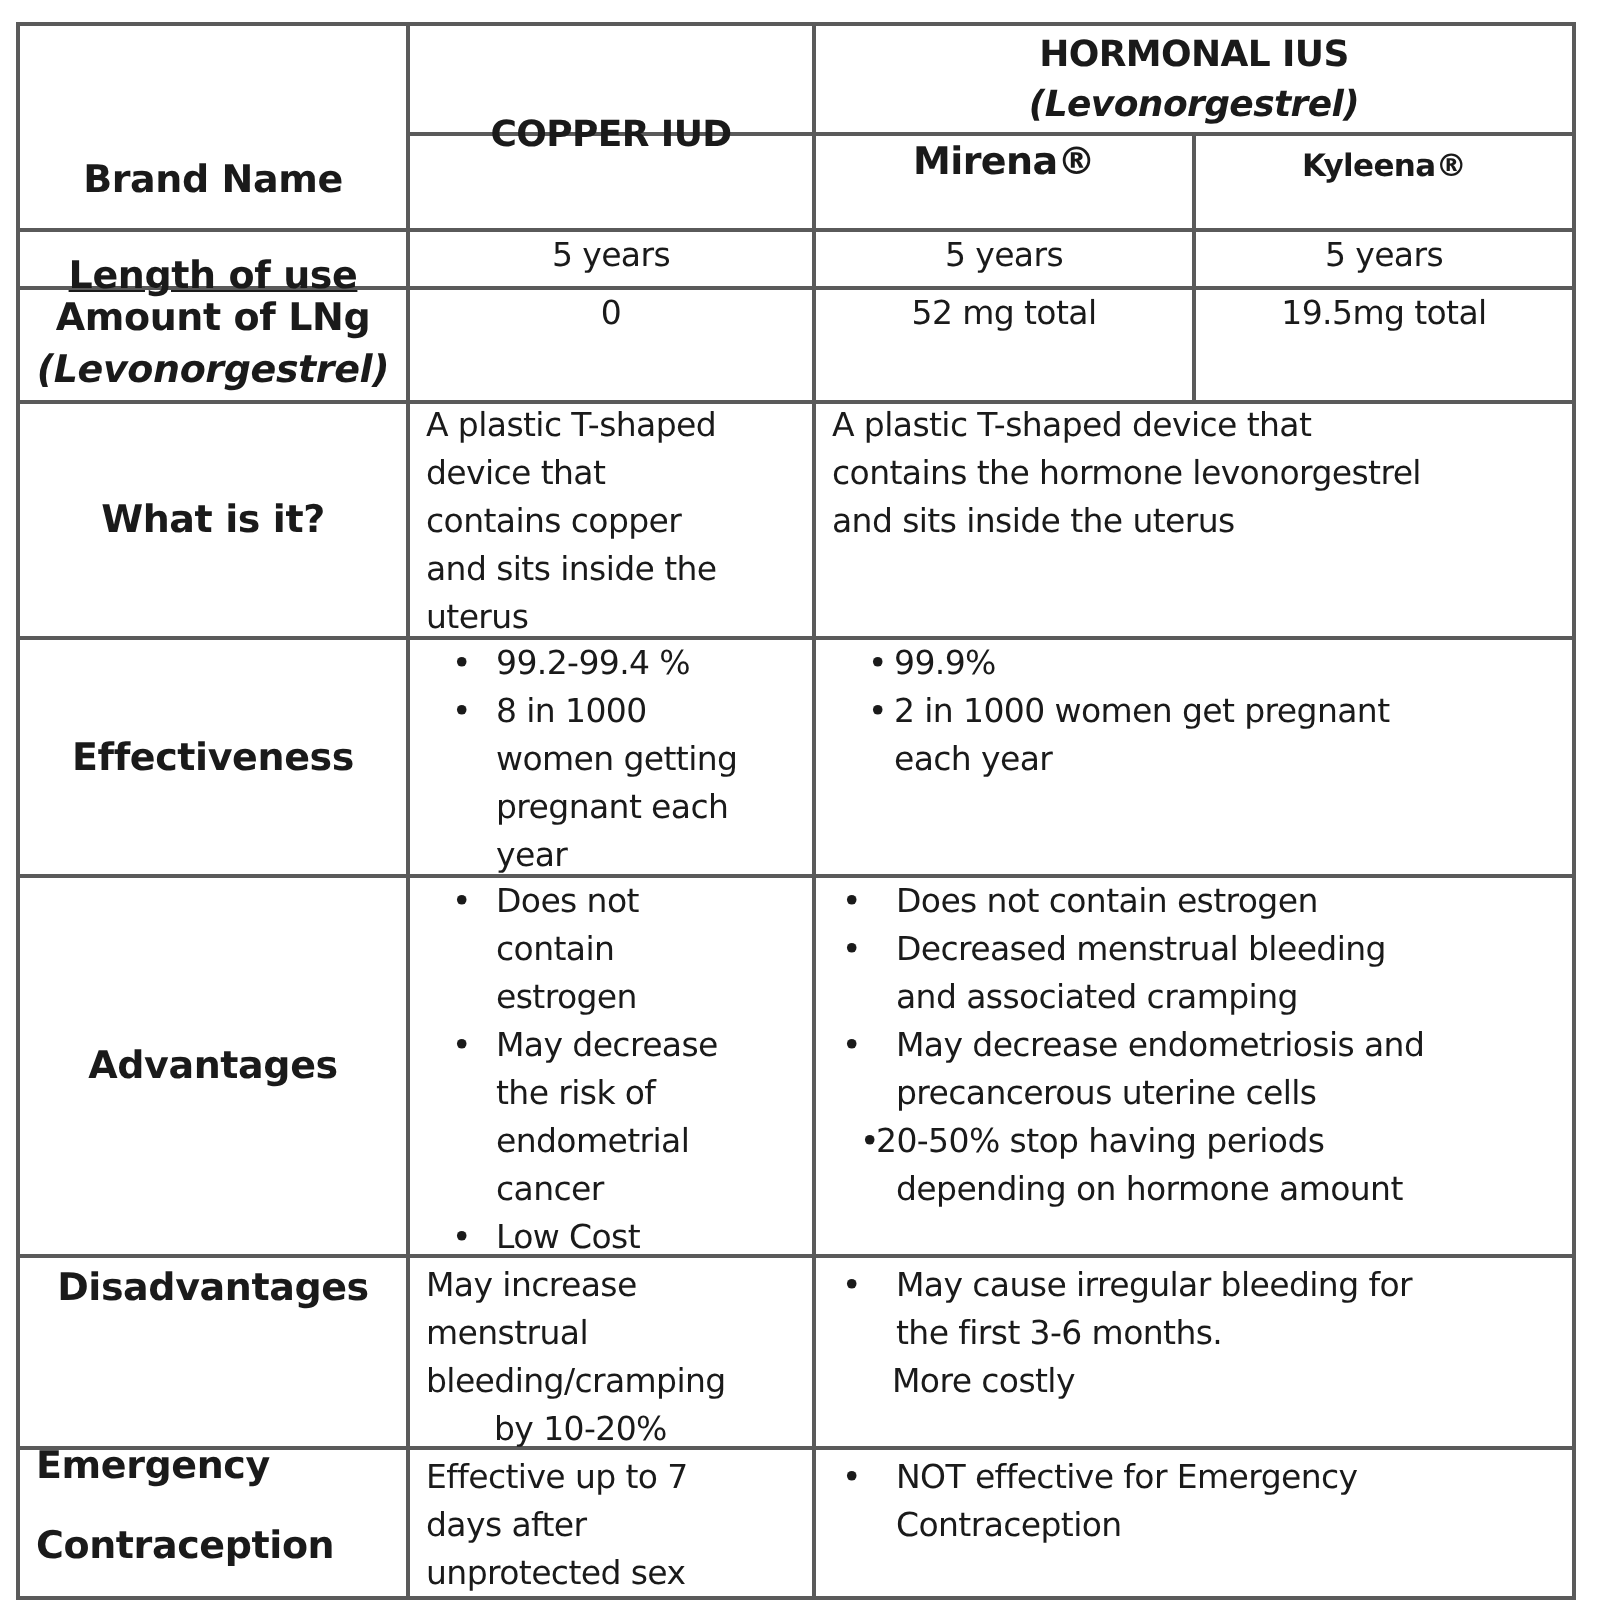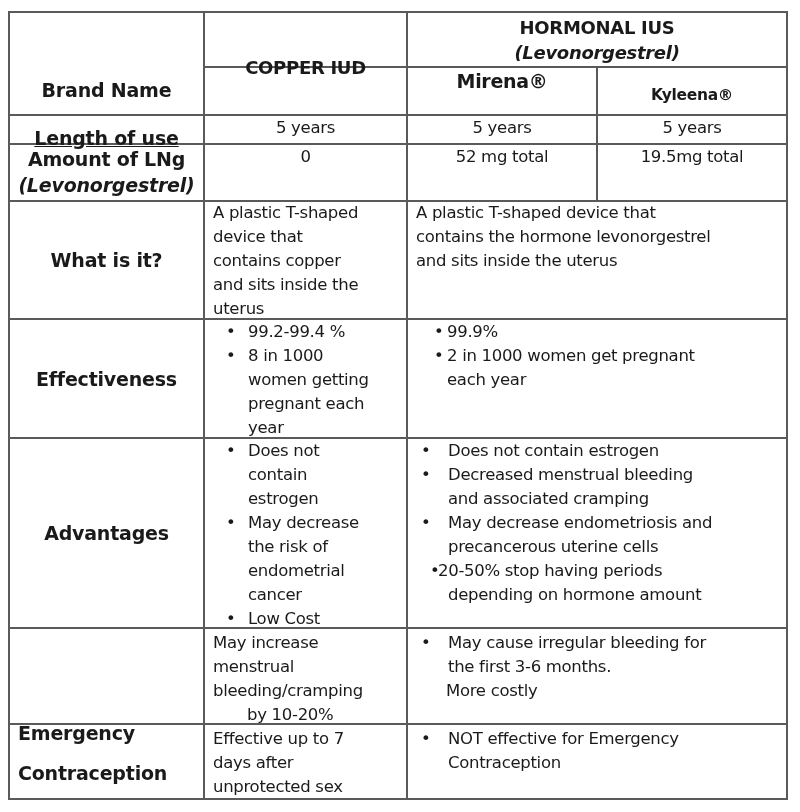--- a/index.html
+++ b/index.html
@@ -43,21 +43,21 @@
   <div class="cell hdr" style="left:197px; top:16px; width:201px;margin-top:28px;">COPPER IUD</div>
   <div class="cell hdr" style="left:400px; top:4px; width:378px;">
     <div>HORMONAL IUS</div>
     <div class="ital">(Levonorgestrel)</div>
   </div>
 
   <div class="cell rowhead" style="left:2px; top:55px; width:193px; height:48px;">
     <span>Brand Name</span>
   </div>
   <div class="cell hdr" style="left:400px; top:58px; width:188px; font-size:19px;">Mirena®</div>
-  <div class="cell hdr" style="left:590px; top:72px; width:188px; font-size:15.5px;">Kyleena®</div>
+  <div class="cell hdr" style="left:590px; top:60px; width:188px; font-size:15.5px;">Kyleena®</div>
 
   <div class="cell rowhead" style="left:2px; top:104px; width:193px; height:46px;text-decoration:underline;">
     <span>Length of use</span>
   </div>
   <div class="cell center" style="left:197px; top:105px; width:201px;">5 years</div>
   <div class="cell center" style="left:400px; top:105px; width:188px;">5 years</div>
   <div class="cell center" style="left:590px; top:105px; width:188px;">5 years</div>
 
   <div class="cell rowhead" style="left:2px; top:133px; width:193px; height:56px;">
     <span>Amount of LNg</span>
@@ -148,20 +148,23 @@
       <div>May decrease endometriosis and</div>
       <div>precancerous uterine cells</div>
     </li>
     <li style="padding-left:27px">
         <span class="b" style="left:9px">•</span>
       <div style="margin-left:-10px">20-50% stop having periods</div>
       <div>depending on hormone amount</div>
     </li>
   </ul>
 
+  <div class="cell rowhead" style="left:2px; top:618px; width:193px; height:30px;">
+    <span>Disadvantages</span>
+  </div>
   <div class="cell" style="left:205px; top:620px; width:193px;">
     <div>May increase</div>
     <div>menstrual</div>
     <div>bleeding/cramping</div>
     <div style="padding-left:34px">by 10-20%</div>
   </div>
   <ul class="cell" style="left:413px; top:620px; width:365px;">
     <li style="padding-left:27px">
         <span class="b">•</span>
       <div>May cause irregular bleeding for</div>

